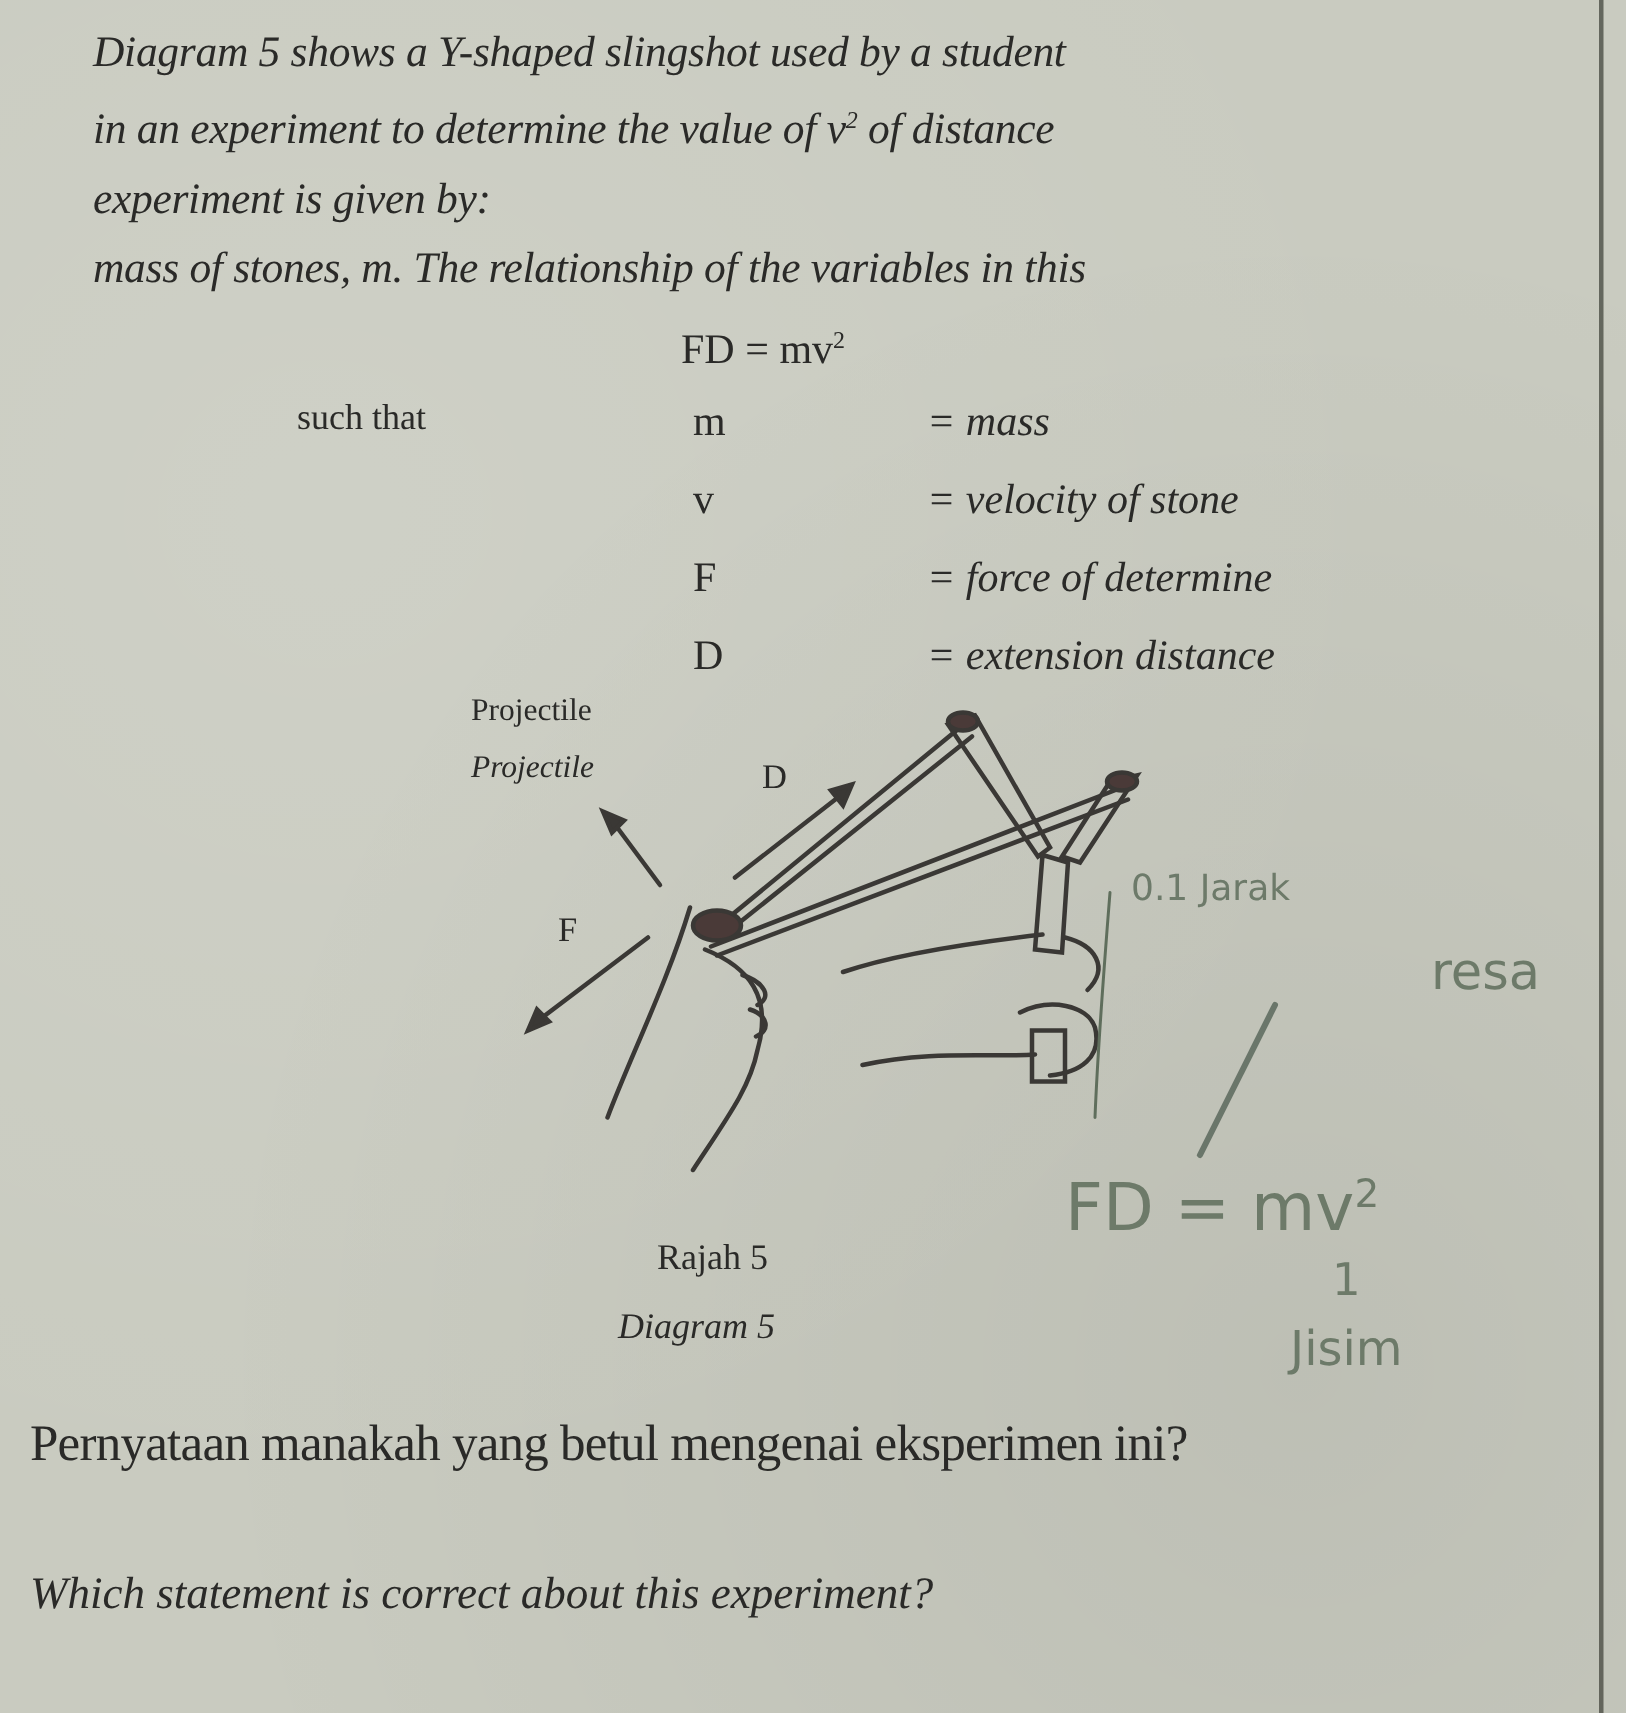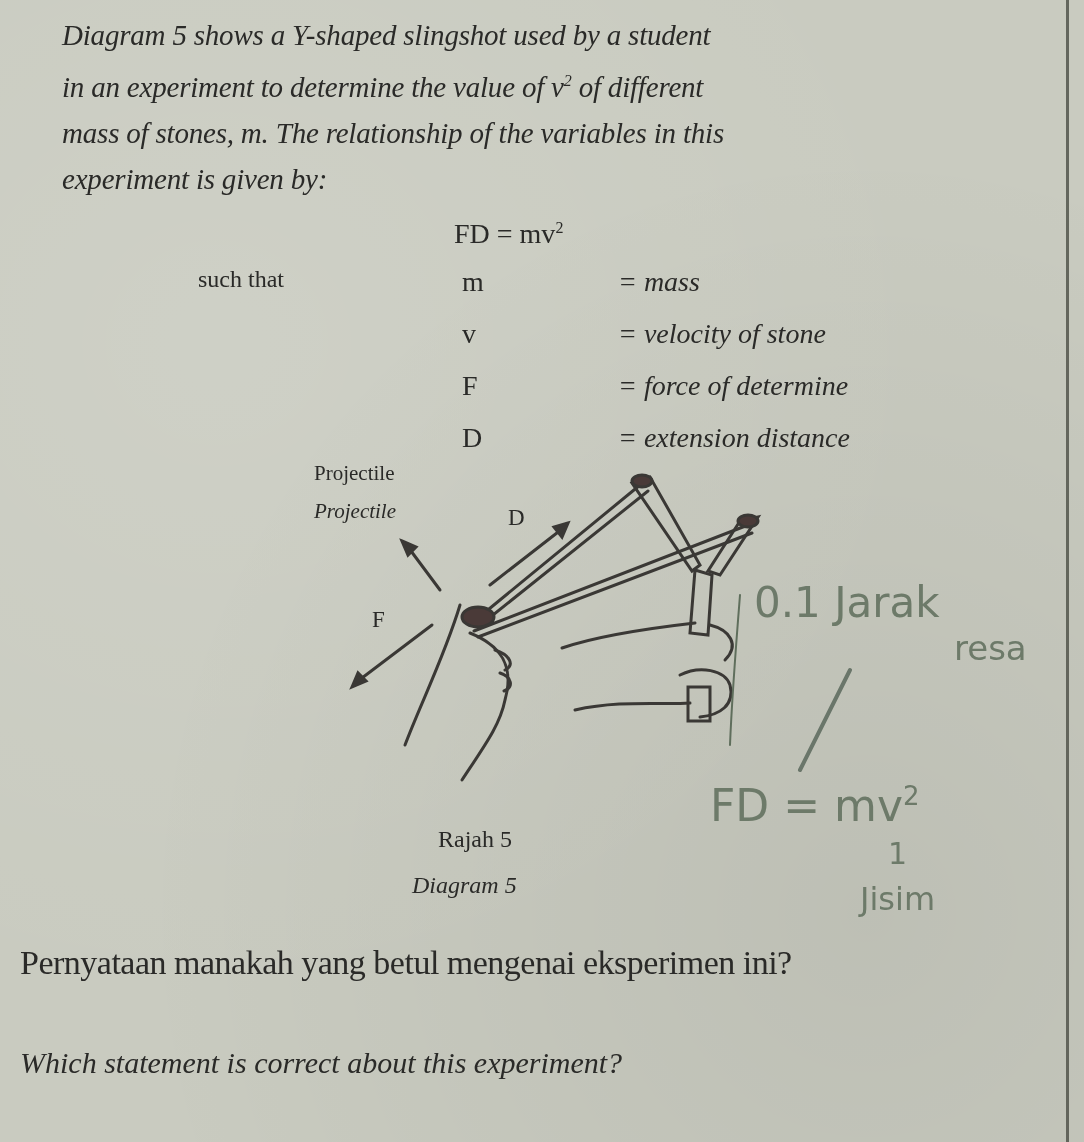--- a/index.html
+++ b/index.html
@@ -52,23 +52,23 @@
   }
   .margin-line { position: absolute; left: 1066px; top: 0; width: 3px; height: 1142px; background: #4b4e45; opacity: 0.8; }
 </style>
 </head>
 <body>
 
 <div class="page">
 
   <div class="intro">
     <div>Diagram 5 shows a Y-shaped slingshot used by a student</div>
-    <div><span>in an experiment to determine the value of v</span><sup style="font-size:16px">2</sup><span> of different</span></div>
+    <div><span>in an experiment to determine the value of v</span><sup style="font-size:16px">2</sup><span> of distance</span></div>
+    <div>experiment is given by:</div>
     <div>mass of stones, m. The relationship of the variables in this</div>
-    <div>experiment is given by:</div>
   </div>
 
   <div class="formula">
     <span>FD = mv</span><sup>2</sup>
   </div>
 
   <div class="such-that">such that</div>
 
   <div class="defs">
     <div class="def-row">
@@ -131,21 +131,21 @@
         <rect x="388" y="232" width="22" height="34"></rect>
 
         <path d="M440 140 C 436 190, 432 240, 430 290" stroke="#5f6e5c" stroke-width="2"></path>
       </g>
     </svg>
   </div>
 
   <div class="caption-my">Rajah 5</div>
   <div class="caption-en">Diagram 5</div>
 
-  <div class="hw" style="left:754px;top:578px;font-size:42px;">0.1 Jarak</div>
+  <div class="hw" style="left:754px;top:578px;font-size:24px;">0.1 Jarak</div>
   <div class="hw" style="left:920px;top:628px;font-size:34px;margin-left:34px;">resa</div>
   <svg width="120" height="140" style="position:absolute;left:780px;top:650px;">
     <line x1="70" y1="20" x2="20" y2="120" stroke="#6a766a" stroke-width="4" stroke-linecap="round"></line>
   </svg>
   <div class="hw" style="left:710px;top:780px;font-size:44px;">
     <span>FD = mv</span><sup style="font-size:26px">2</sup>
   </div>
   <div class="hw" style="left:888px;top:836px;font-size:30px;">1</div>
   <div class="hw" style="left:848px;top:880px;font-size:32px;margin-left:12px;">Jisim</div>
 

